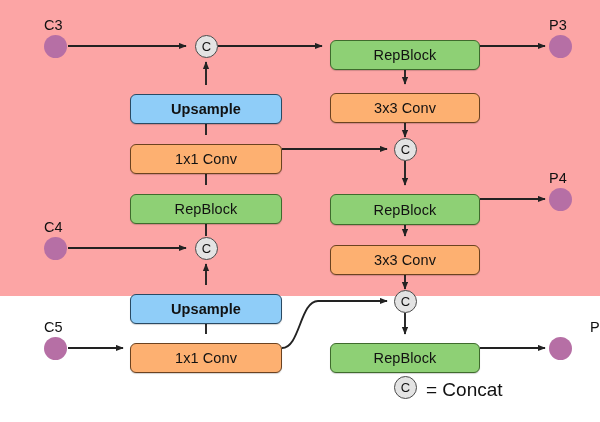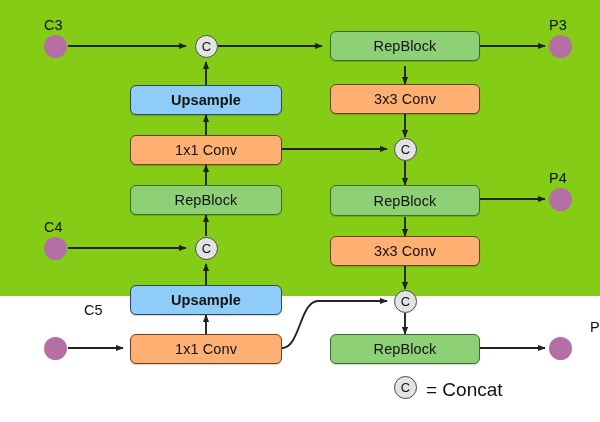--- a/index.html
+++ b/index.html
@@ -1,24 +1,24 @@
 <!DOCTYPE html>
 <html><head>
 <meta charset="utf-8">
 <style>
   html,body{margin:0;padding:0;background:#ffffff;}
   body{width:600px;height:422px;overflow:hidden;
        font-family:"Liberation Sans", sans-serif;}
-  #canvas{position:relative;width:600px;height:296px;background:#84cc16;}
+  #canvas{position:relative;width:600px;height:296px;background:#fca5a5;}
   svg#wires{position:absolute;left:0;top:0;width:600px;height:422px;overflow:visible;}
 
   .node{position:absolute;box-sizing:border-box;display:flex;align-items:center;
         justify-content:center;border:1.6px solid #2a2a2a;border-radius:6px;
         font-size:14.5px;color:#111;letter-spacing:.1px;white-space:nowrap;
-        box-shadow:0 1px 1px rgba(0,0,0,.18);}
+        box-shadow:0 1px 1px rgba(0,0,0,.18);margin-top:9px;}
   .node.green{background:#8ed075;border-color:#3f6b2d;}
   .node.orange{background:#fdb071;border-color:#6b4220;}
   .node.blue{background:#8fcdf8;border-color:#2a4a63;font-weight:bold;}
 
   .dot{position:absolute;border-radius:50%;background:#b66fa5;}
   .endlabel{position:absolute;font-size:14.5px;color:#111;white-space:nowrap;}
 
   .concat{position:absolute;width:23px;height:23px;border-radius:50%;
           background:#e3e3e3;border:1.6px solid #4a4a4a;box-sizing:border-box;
           display:flex;align-items:center;justify-content:center;
@@ -74,21 +74,21 @@
       <path d="M480,348 L545,348" marker-end="url(#ah)"></path>
     </g>
   </svg>
 
   <div class="endlabel" style="left:44px;top:17px;">C3</div>
   <div class="dot" style="left:44px;top:35px;width:23px;height:23px;"></div>
 
   <div class="endlabel" style="left:44px;top:219px;">C4</div>
   <div class="dot" style="left:44px;top:237px;width:23px;height:23px;"></div>
 
-  <div class="endlabel" style="left:44px;top:302px;margin-left:40px;">C5</div>
+  <div class="endlabel" style="left:44px;top:319px;">C5</div>
   <div class="dot" style="left:44px;top:337px;width:23px;height:23px;"></div>
 
   <div class="endlabel" style="left:549px;top:17px;">P3</div>
   <div class="dot" style="left:549px;top:35px;width:23px;height:23px;"></div>
 
   <div class="endlabel" style="left:549px;top:170px;">P4</div>
   <div class="dot" style="left:549px;top:188px;width:23px;height:23px;"></div>
 
   <div class="endlabel" style="left:549px;top:319px;margin-left:41px;">P5</div>
   <div class="dot" style="left:549px;top:337px;width:23px;height:23px;"></div>

